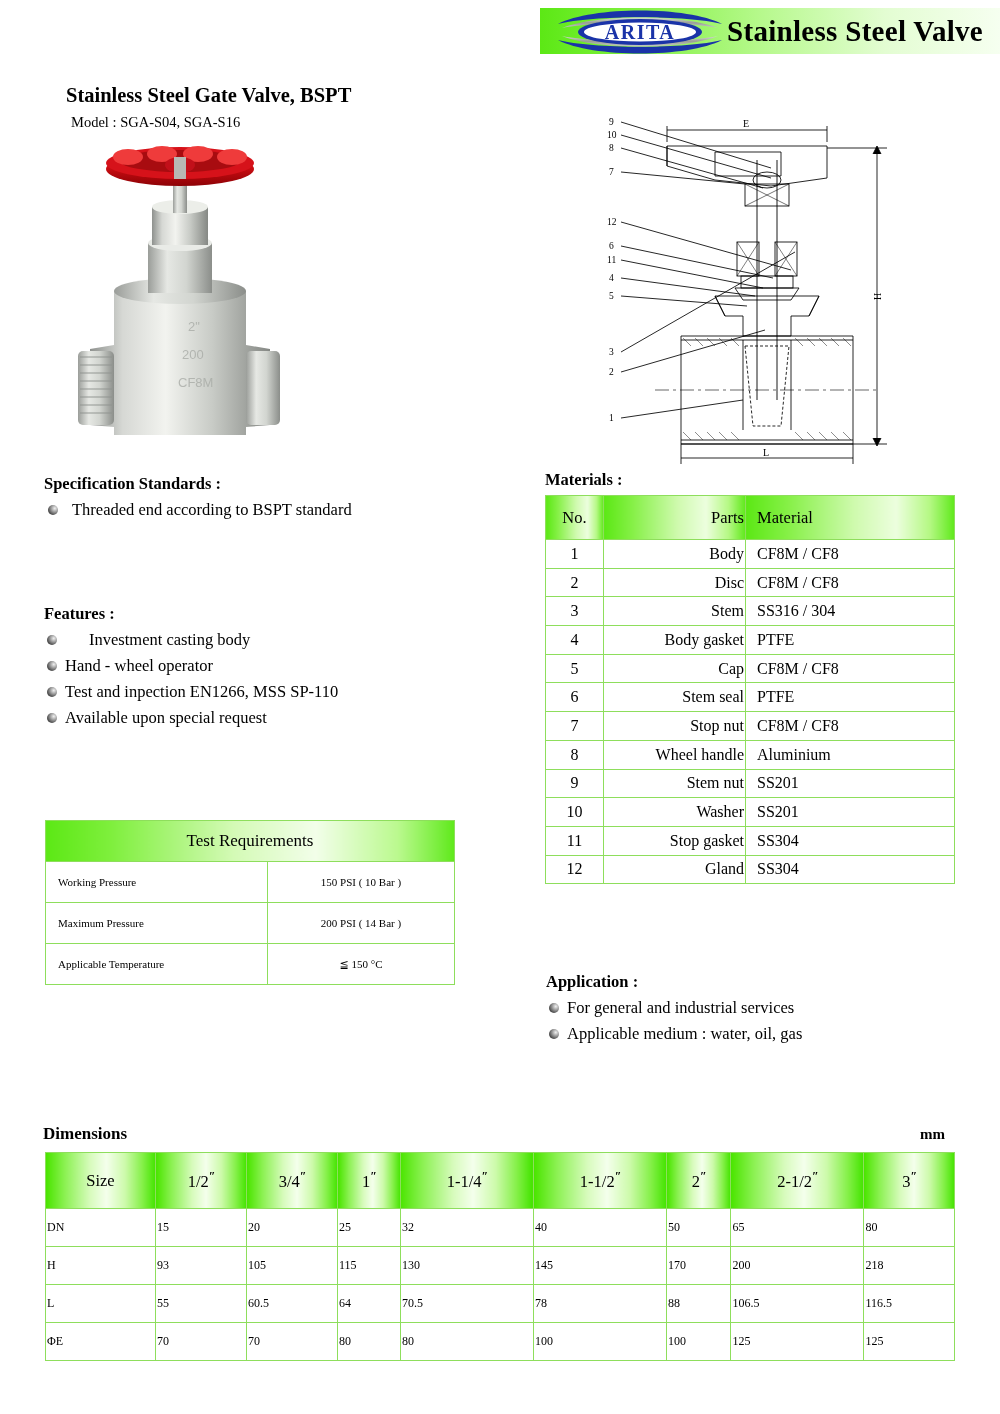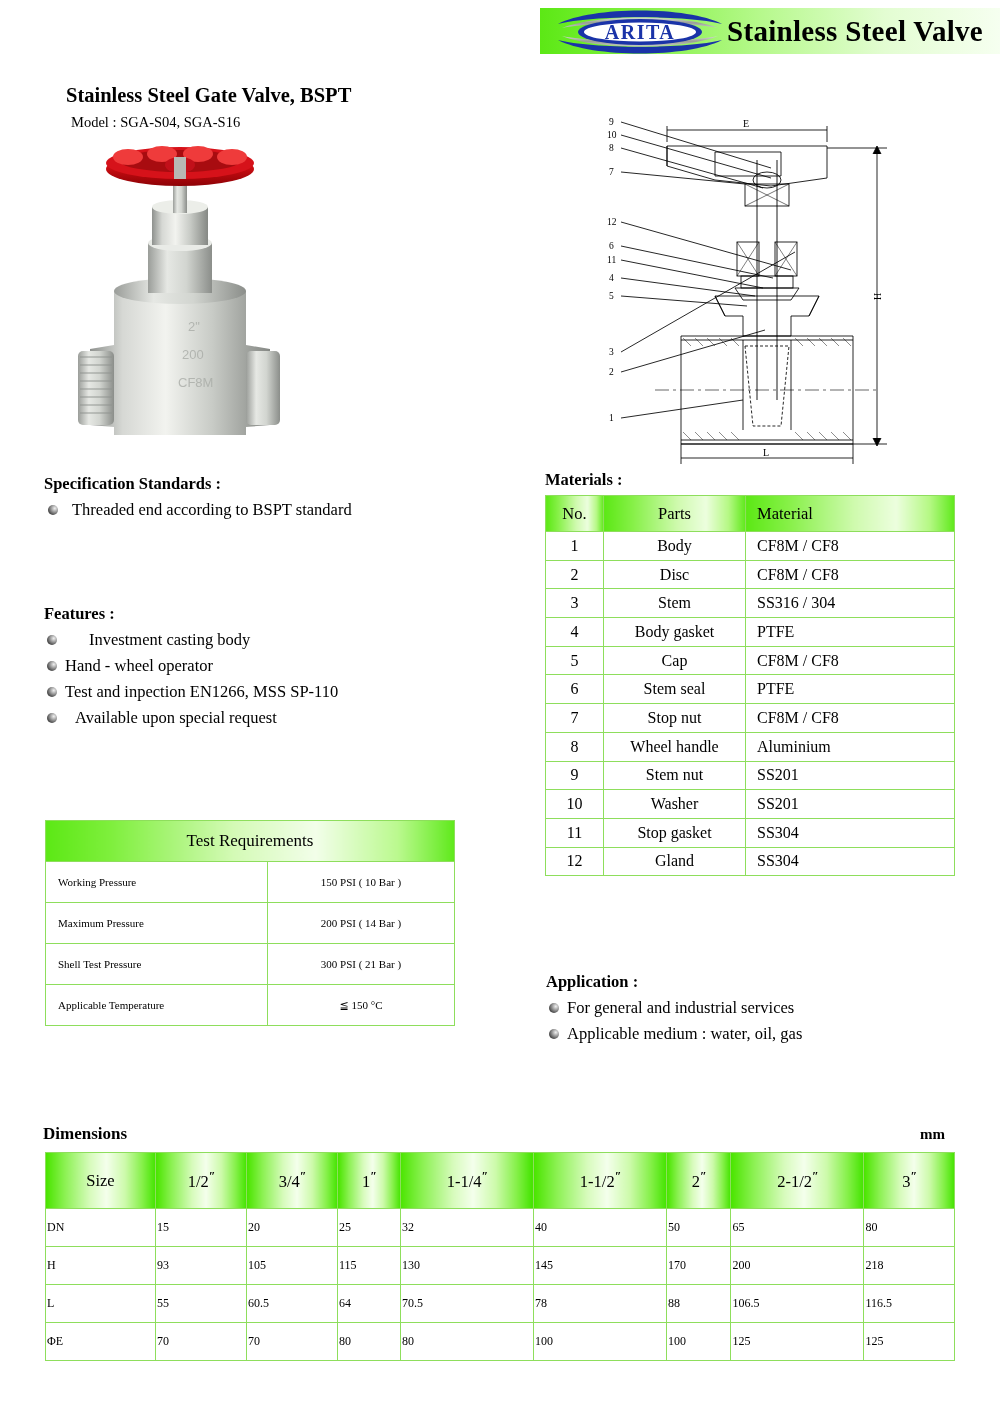--- a/index.html
+++ b/index.html
@@ -58,25 +58,25 @@
   .gtable td, .gtable th {
     border:1px solid #8ede5c;
     font-weight:normal;
     font-family:"Liberation Serif", serif;
   }
 
   
   .tbl-materials { left:545px; top:495px; width:410px; }
   .tbl-materials .hdr td {
     background:linear-gradient(to right, #5CE815 0%, #86F047 20%, #CFFAAE 52%, #ECFEDE 72%, #B5F884 88%, #5FE91B 100%);
-    height:36px; font-size:16.5px;
+    height:44px; font-size:16.5px;
   }
   .tbl-materials td { height:28.7px; font-size:16px; }
   .tbl-materials .c-no   { width:58px;  text-align:center; }
-  .tbl-materials .c-part { width:142px; text-align:center; }
+  .tbl-materials .c-part { width:142px; text-align:right; }
   .tbl-materials .c-mat  { text-align:left; padding-left:11px; }
 
   
   .tbl-test { left:45px; top:820px; width:410px; }
   .tbl-test .hdr td {
     background:linear-gradient(to right, #5CE815 0%, #7FEF3D 16%, #D4FAB6 46%, #F2FEE9 66%, #BBF98F 86%, #5FE91B 100%);
     height:41px; font-size:17px; text-align:center;
   }
   .tbl-test td { height:41px; font-size:11px; }
   .tbl-test .c-lbl { width:222px; text-align:left; padding-left:12px; }
@@ -282,21 +282,21 @@
   <span>Investment casting body</span>
 </div>
 <div class="bullet-row" style="left:47px; top:656px;">
   <span class="bullet"></span>
   <span>Hand - wheel operator</span>
 </div>
 <div class="bullet-row" style="left:47px; top:682px;">
   <span class="bullet"></span>
   <span>Test and inpection EN1266, MSS SP-110</span>
 </div>
-<div class="bullet-row" style="left:47px; top:708px;gap:10px;">
+<div class="bullet-row" style="left:47px; top:708px;">
   <span class="bullet"></span>
   <span>Available upon special request</span>
 </div>
 
 <div class="sec-head" style="left:545px; top:470px;">Materials :</div>
 
 <table class="gtable tbl-materials">
   <tbody>
       <tr class="hdr">
     <td class="c-no">No.</td>
@@ -371,24 +371,20 @@
       <tr class="hdr">
     <td colspan="2">Test  Requirements</td>
   </tr>
   <tr>
     <td class="c-lbl">Working Pressure</td>
     <td class="c-val">150 PSI ( 10 Bar )</td>
   </tr>
   <tr>
     <td class="c-lbl">Maximum Pressure</td>
     <td class="c-val">200 PSI ( 14 Bar )</td>
-  </tr>
-  <tr>
-    <td class="c-lbl">Shell Test Pressure</td>
-    <td class="c-val">300 PSI ( 21 Bar )</td>
   </tr>
   <tr>
     <td class="c-lbl">Applicable Temperature</td>
     <td class="c-val temp-le">≦ 150 °C</td>
   </tr>
 </tbody>
   </table>
 
 <div class="sec-head" style="left:546px; top:972px;">Application :</div>
 <div class="bullet-row" style="left:549px; top:998px;text-align:center;">

